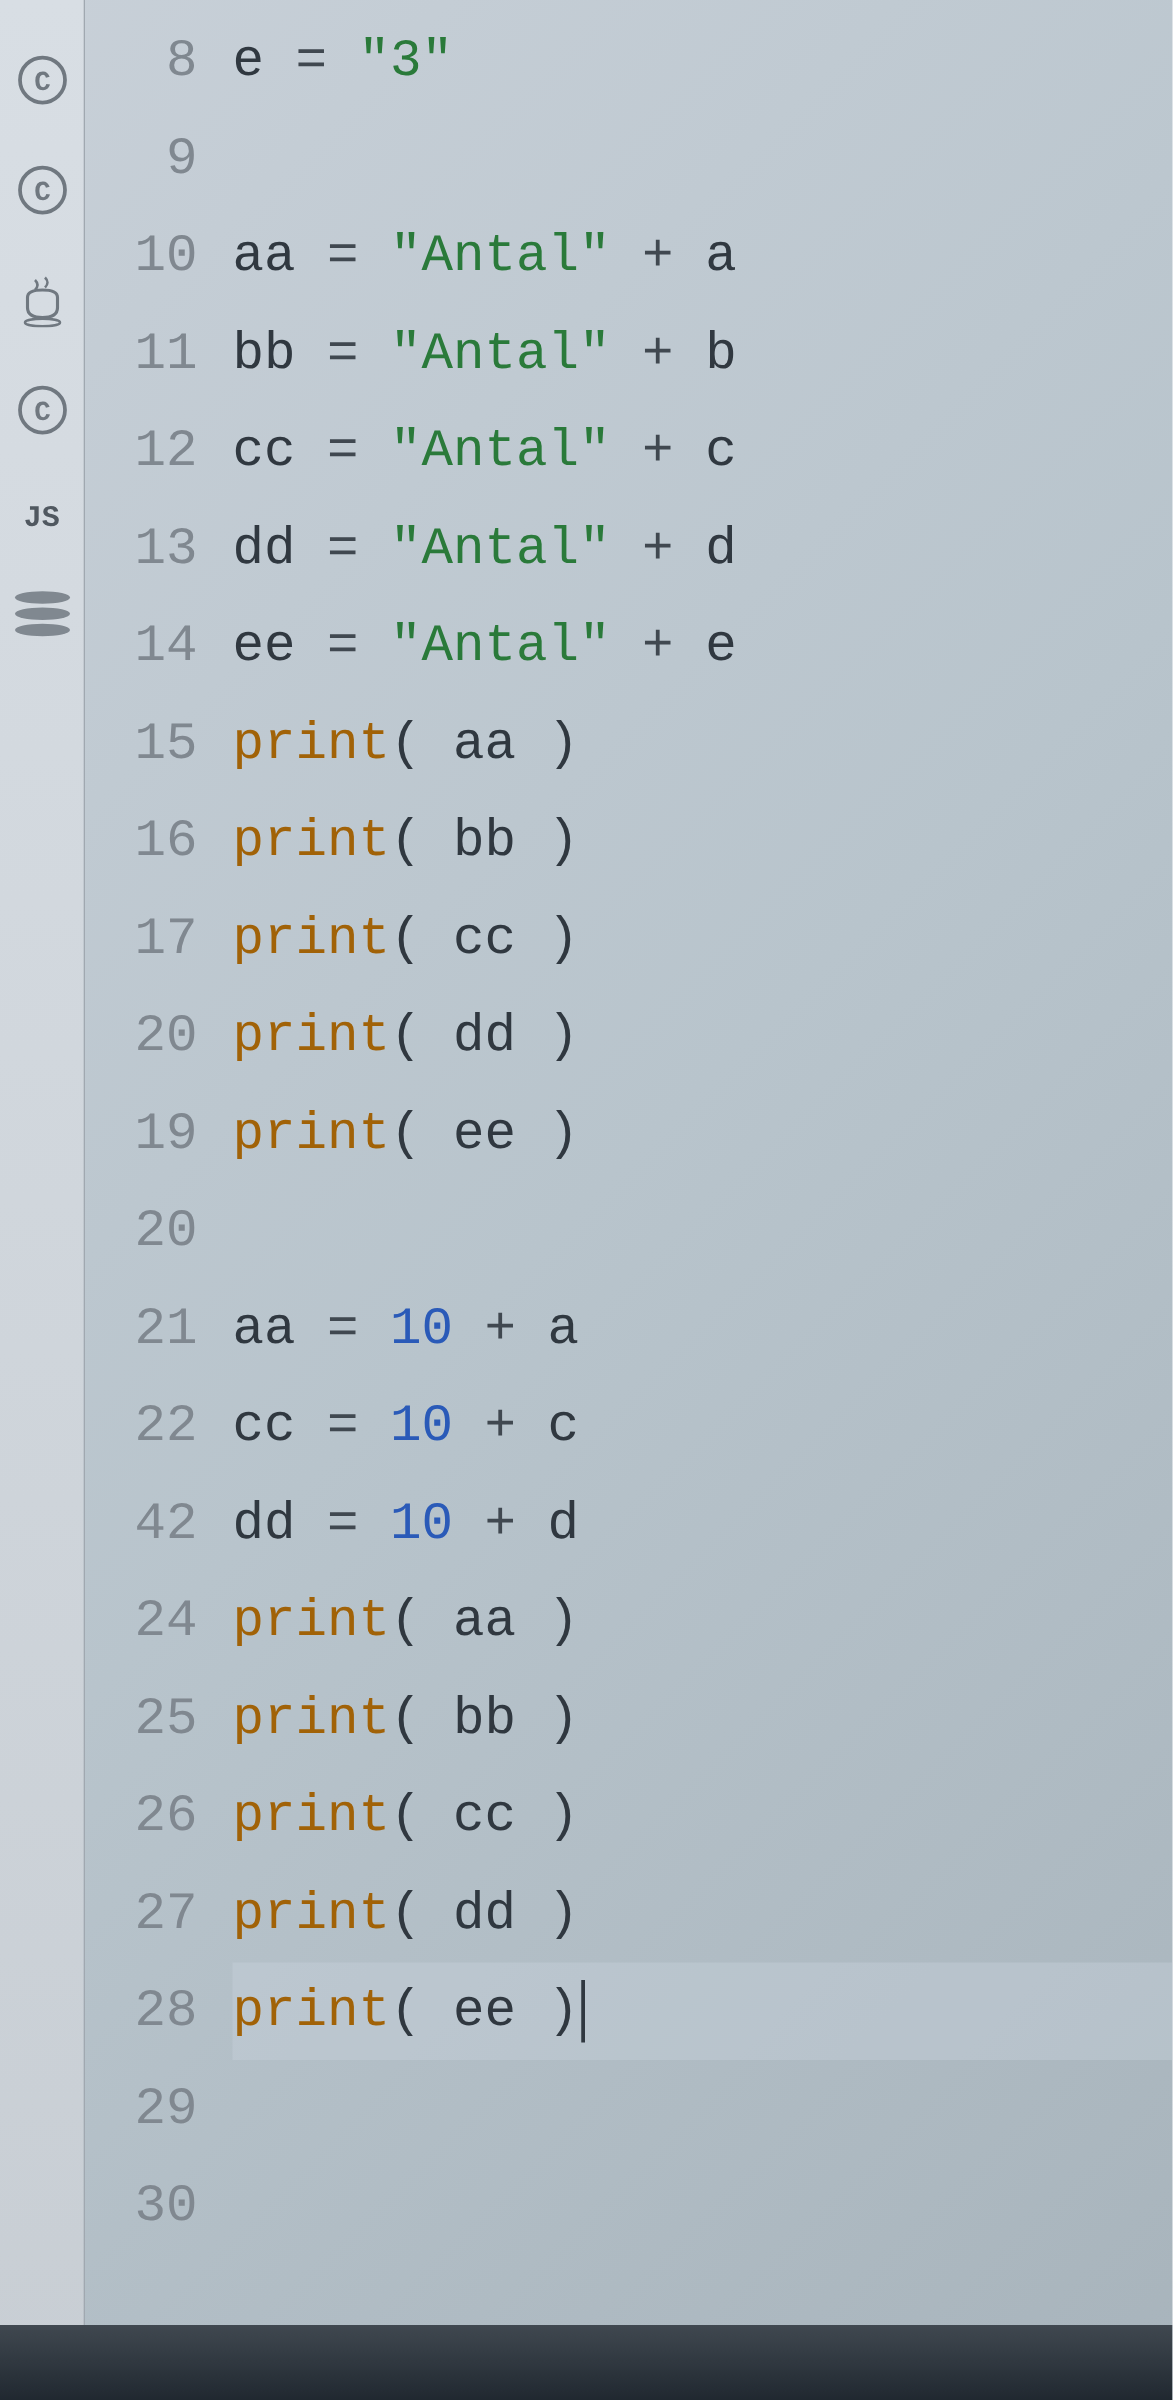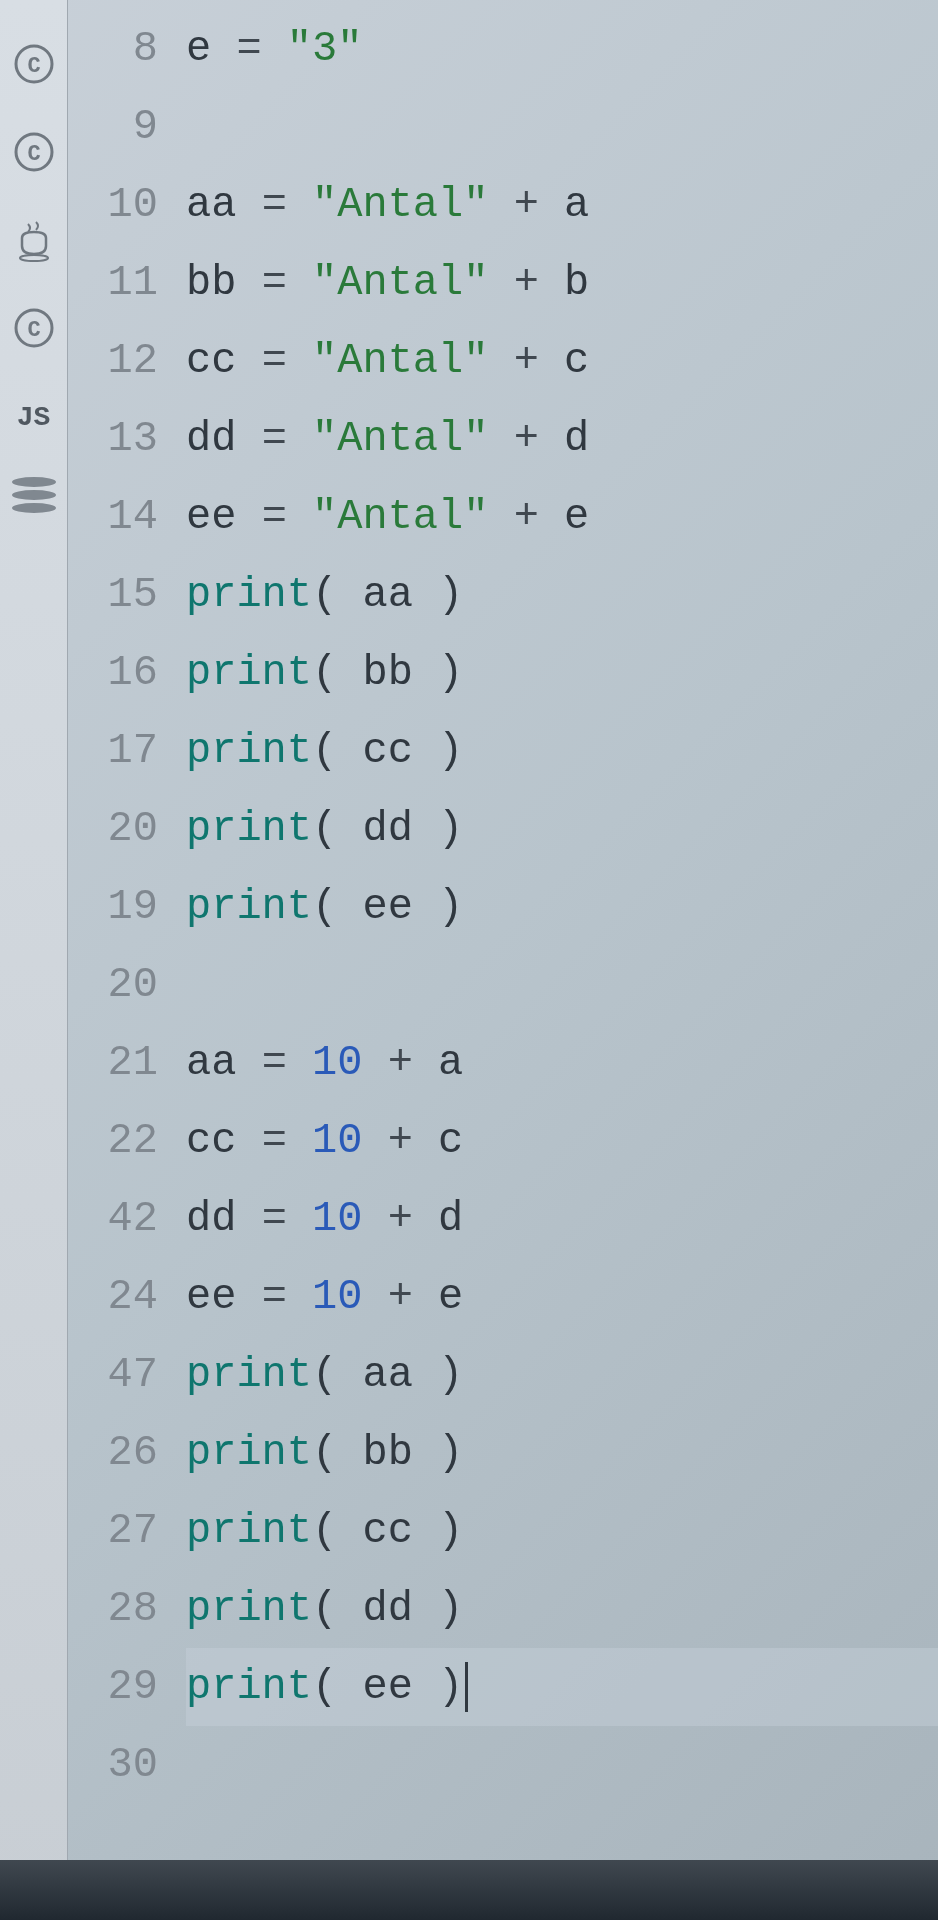--- a/index.html
+++ b/index.html
@@ -34,21 +34,21 @@
       height: 48px;
       display: flex;
       align-items: center;
       justify-content: center;
       color: #606870;
       font-size: 32px;
       font-weight: bold;
     }
     
     .sidebar-label {
-      font-size: 28px;
+      font-size: 24px;
       color: #505860;
       font-weight: bold;
       margin-top: 10px;
       text-align: right;
     }
     
     .sidebar-db {
       width: 44px;
       height: 44px;
       display: flex;
@@ -113,21 +113,21 @@
     
     .token-string {
       color: #2a7a3a;
     }
     
     .token-number {
       color: #2a5ab8;
     }
     
     .token-func {
-      color: #0f766e;
+      color: #a16207;
     }
     
     .token-paren {
       color: #303840;
     }
     
     .cursor {
       display: inline-block;
       width: 3px;
       height: 50px;
@@ -195,21 +195,21 @@
       <div class="line-number">15</div>
       <div class="line-number">16</div>
       <div class="line-number">17</div>
       <div class="line-number">20</div>
       <div class="line-number">19</div>
       <div class="line-number">20</div>
       <div class="line-number">21</div>
       <div class="line-number">22</div>
       <div class="line-number">42</div>
       <div class="line-number">24</div>
-      <div class="line-number">47</div>
+      <div class="line-number">25</div>
       <div class="line-number">26</div>
       <div class="line-number">27</div>
       <div class="line-number">28</div>
       <div class="line-number">29</div>
       <div class="line-number">30</div>
     </div>
   <div class="code-area" id="code">
       <div class="code-line"><span class="token-ident">e </span><span class="token-op">= </span><span class="token-string">"3"</span></div>
       <div class="code-line"></div>
       <div class="code-line"><span class="token-ident">aa </span><span class="token-op">= </span><span class="token-string">"Antal"</span><span class="token-op"> + </span><span class="token-ident">a</span></div>
@@ -219,21 +219,20 @@
       <div class="code-line"><span class="token-ident">ee </span><span class="token-op">= </span><span class="token-string">"Antal"</span><span class="token-op"> + </span><span class="token-ident">e</span></div>
       <div class="code-line"><span class="token-func">print</span><span class="token-paren">( </span><span class="token-ident">aa</span><span class="token-paren"> )</span></div>
       <div class="code-line"><span class="token-func">print</span><span class="token-paren">( </span><span class="token-ident">bb</span><span class="token-paren"> )</span></div>
       <div class="code-line"><span class="token-func">print</span><span class="token-paren">( </span><span class="token-ident">cc</span><span class="token-paren"> )</span></div>
       <div class="code-line"><span class="token-func">print</span><span class="token-paren">( </span><span class="token-ident">dd</span><span class="token-paren"> )</span></div>
       <div class="code-line"><span class="token-func">print</span><span class="token-paren">( </span><span class="token-ident">ee</span><span class="token-paren"> )</span></div>
       <div class="code-line"></div>
       <div class="code-line"><span class="token-ident">aa </span><span class="token-op">= </span><span class="token-number">10</span><span class="token-op"> + </span><span class="token-ident">a</span></div>
       <div class="code-line"><span class="token-ident">cc </span><span class="token-op">= </span><span class="token-number">10</span><span class="token-op"> + </span><span class="token-ident">c</span></div>
       <div class="code-line"><span class="token-ident">dd </span><span class="token-op">= </span><span class="token-number">10</span><span class="token-op"> + </span><span class="token-ident">d</span></div>
-      <div class="code-line"><span class="token-ident">ee </span><span class="token-op">= </span><span class="token-number">10</span><span class="token-op"> + </span><span class="token-ident">e</span></div>
       <div class="code-line"><span class="token-func">print</span><span class="token-paren">( </span><span class="token-ident">aa</span><span class="token-paren"> )</span></div>
       <div class="code-line"><span class="token-func">print</span><span class="token-paren">( </span><span class="token-ident">bb</span><span class="token-paren"> )</span></div>
       <div class="code-line"><span class="token-func">print</span><span class="token-paren">( </span><span class="token-ident">cc</span><span class="token-paren"> )</span></div>
       <div class="code-line"><span class="token-func">print</span><span class="token-paren">( </span><span class="token-ident">dd</span><span class="token-paren"> )</span></div>
       <div class="code-line current"><span class="token-func">print</span><span class="token-paren">( </span><span class="token-ident">ee</span><span class="token-paren"> )</span><span class="cursor"></span></div>
     </div>
 </div>
 
 <div class="bottom-dark"></div>
 

